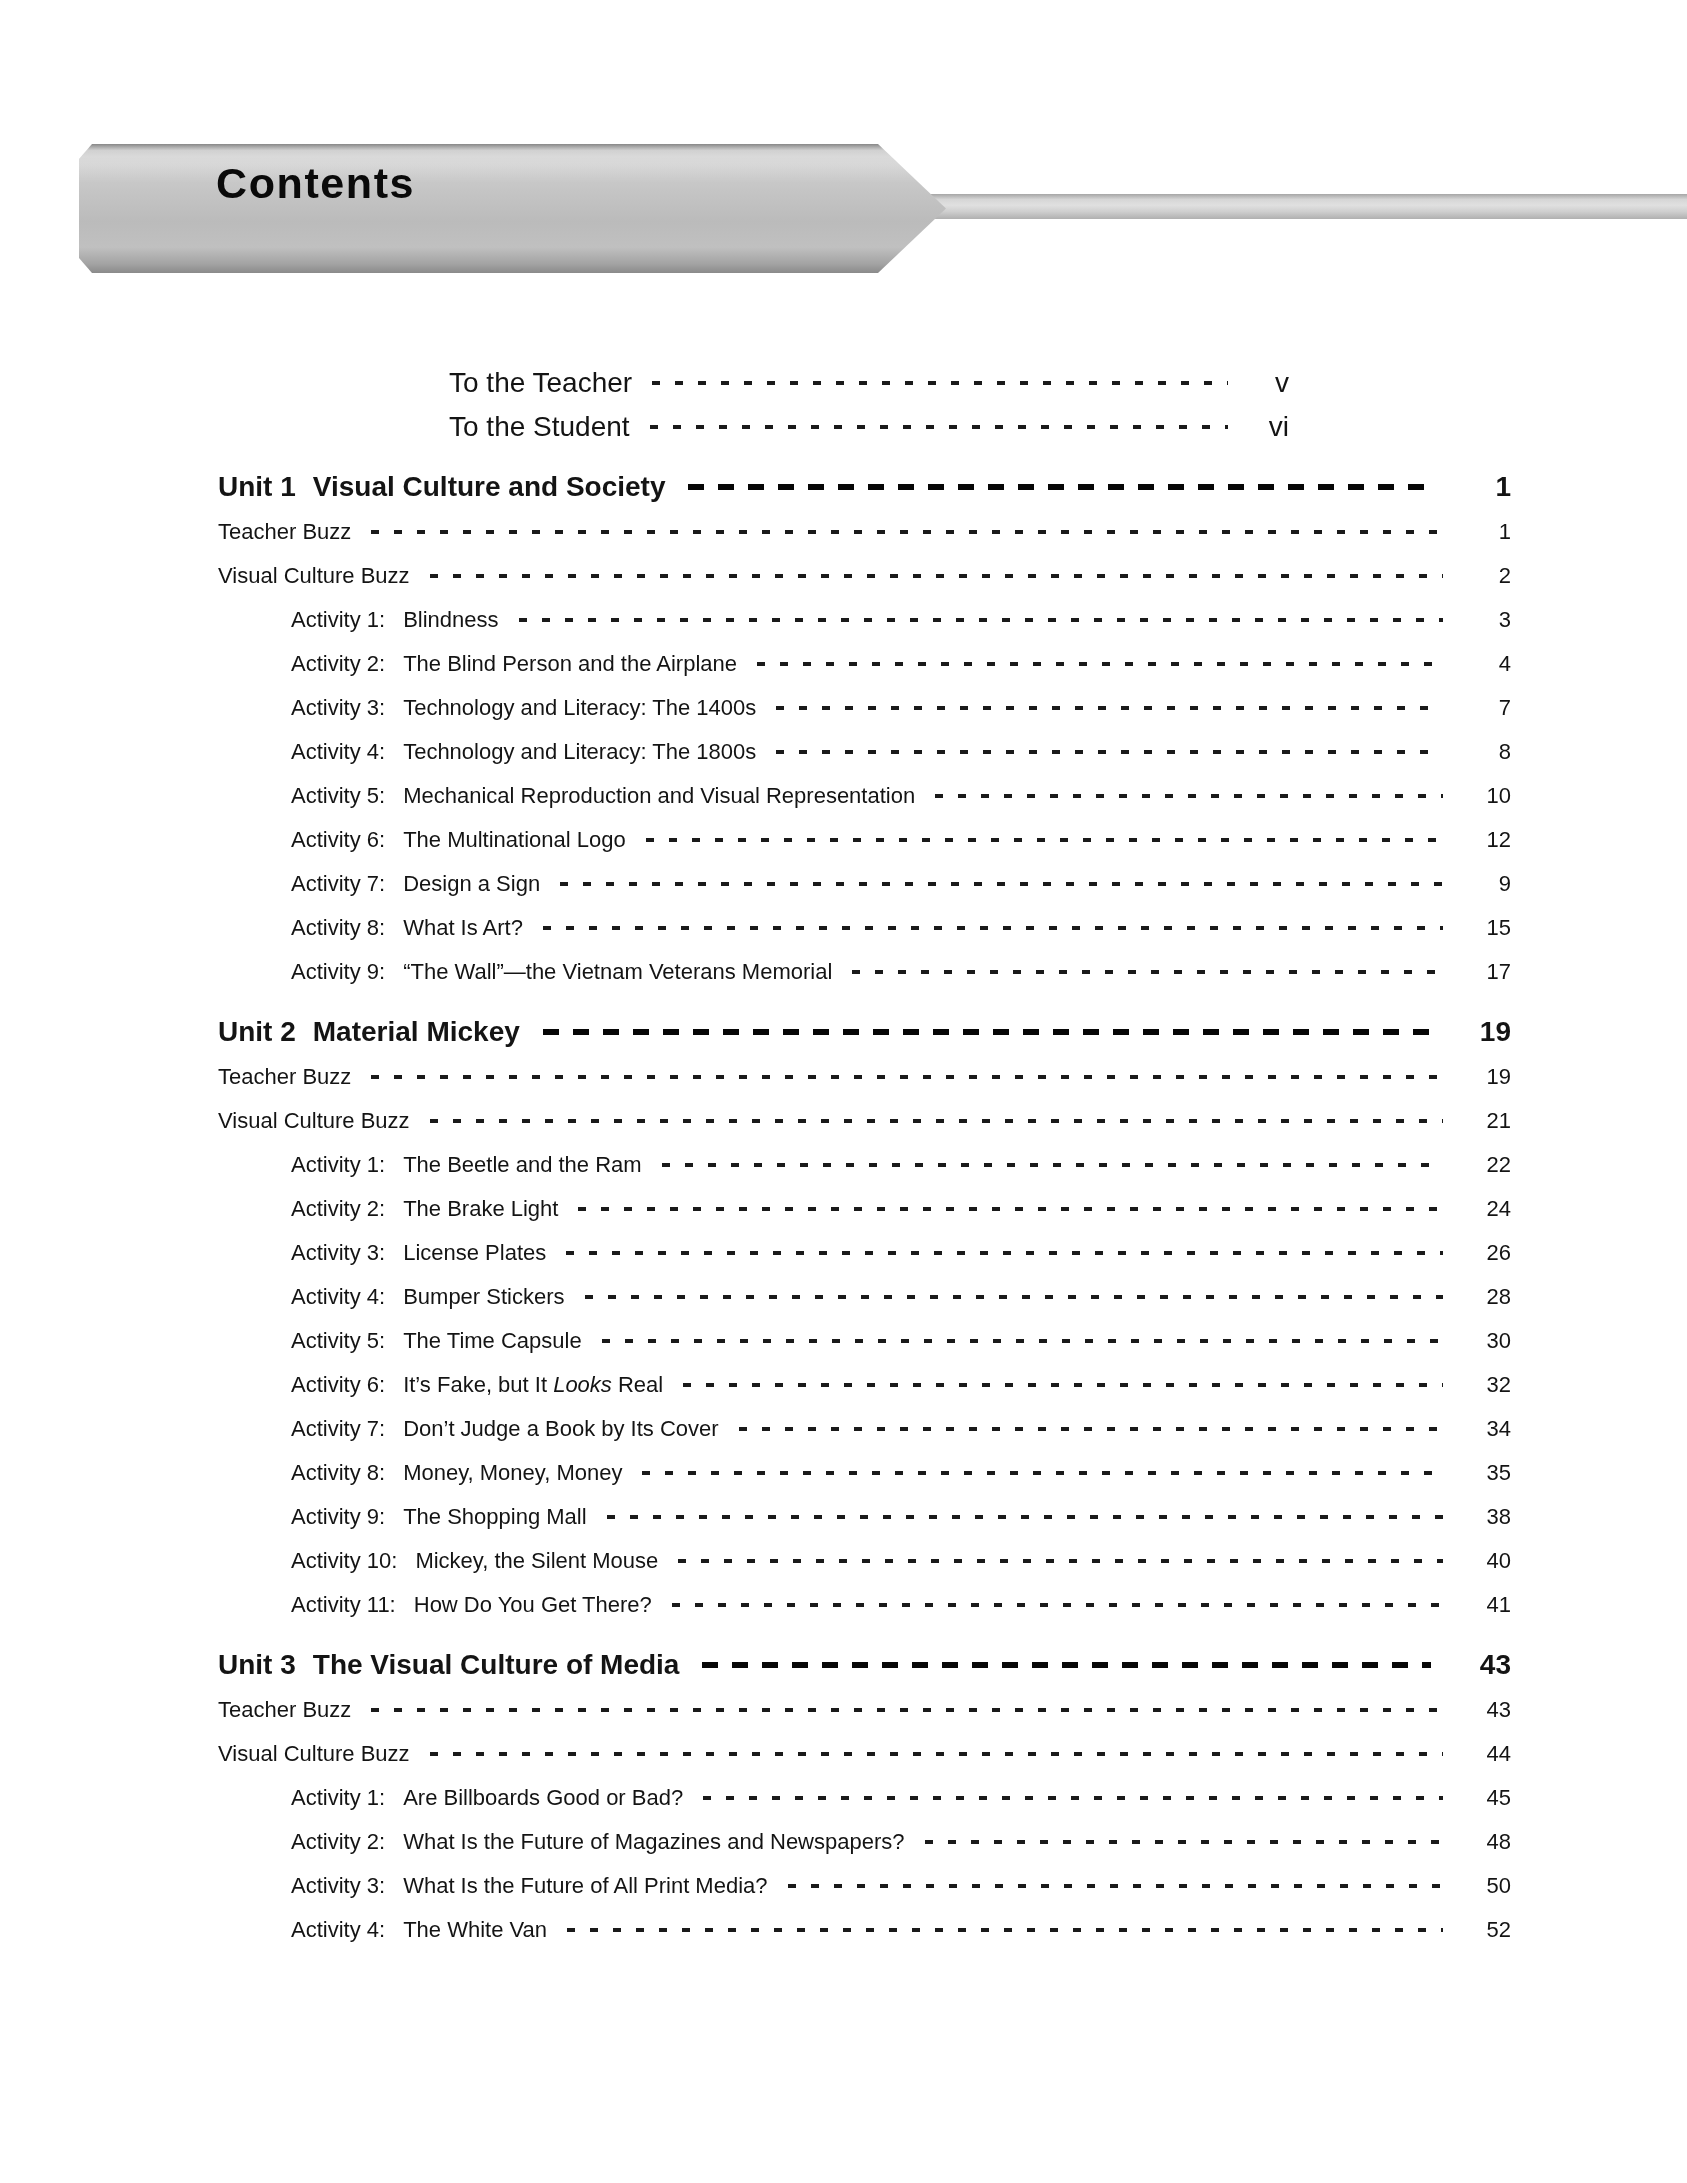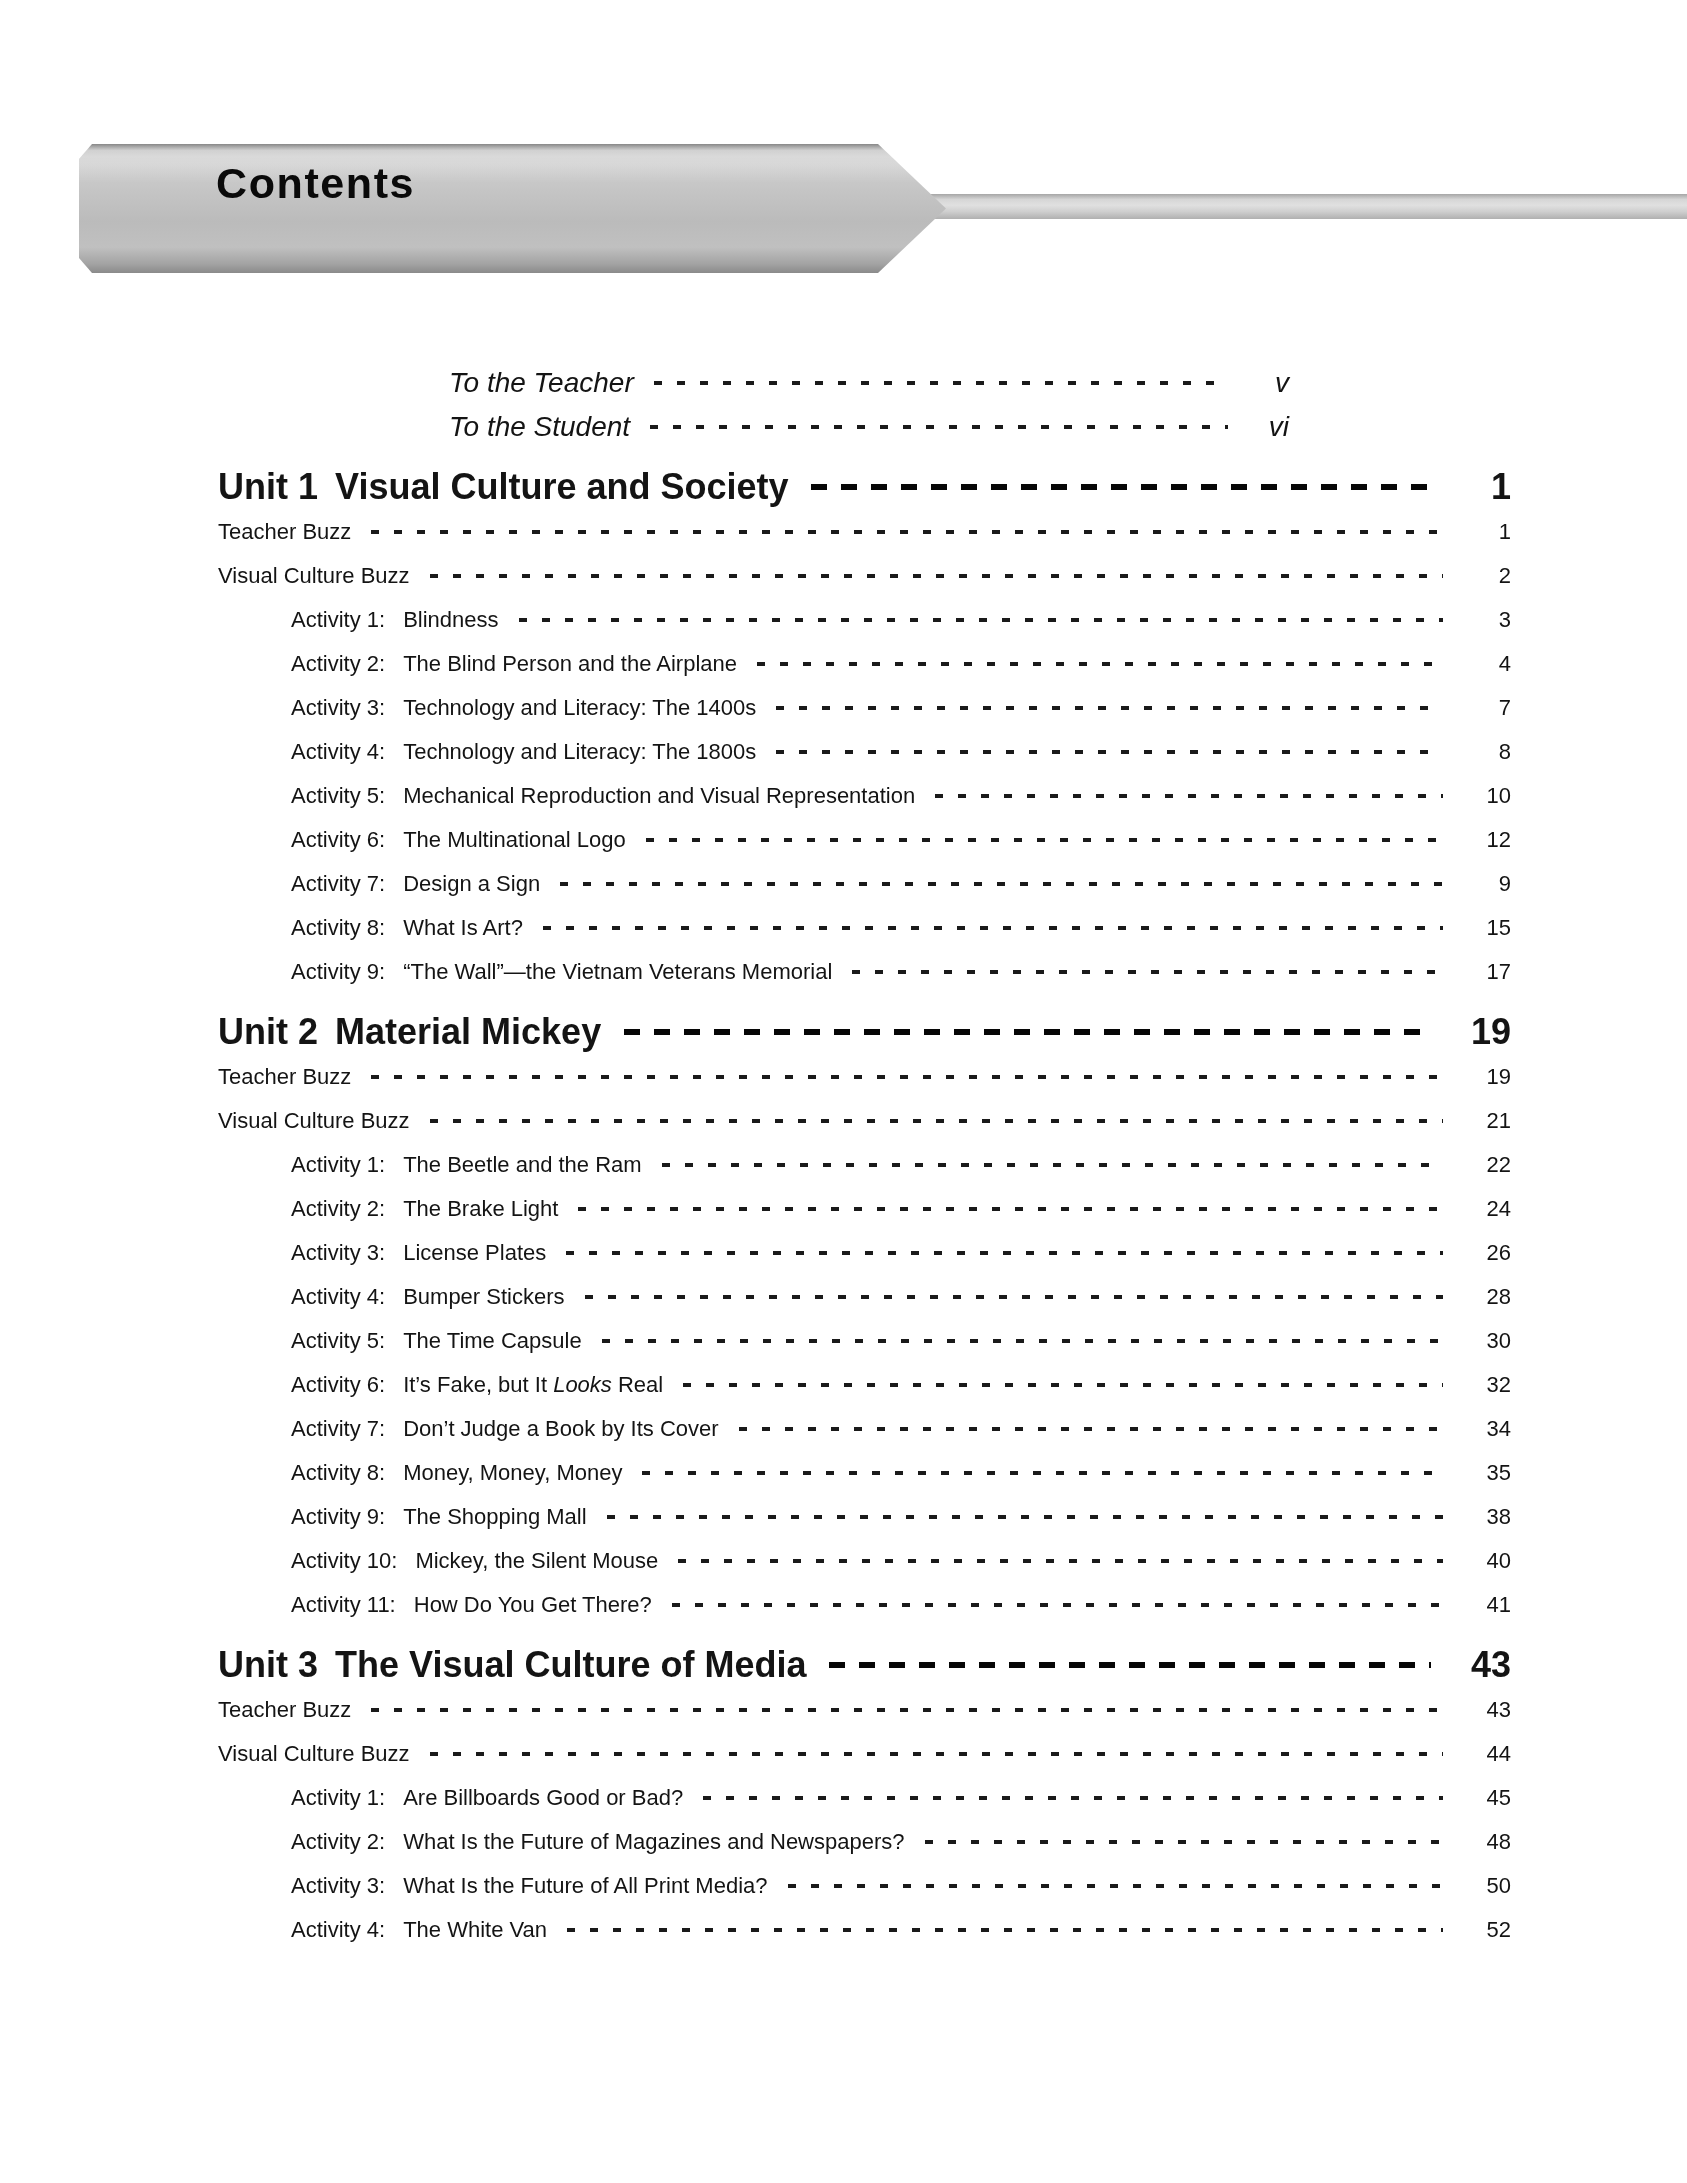--- a/index.html
+++ b/index.html
@@ -29,24 +29,24 @@
   .toc{position:absolute;left:218px;top:361px;width:1293px;z-index:3;}
   .row{display:flex;align-items:center;height:44px;font-size:22px;white-space:nowrap;}
   .row .lbl,.row .ttl{flex:0 0 auto;}
   .ttl{margin-left:18px;}
   .leader{
     flex:1 1 auto;min-width:30px;height:3.3px;align-self:center;margin:0 15px 0 20px;
     background:repeating-linear-gradient(90deg,#1a1a1a 0 8.2px,transparent 8.2px 23px);
   }
   .pg{flex:0 0 auto;width:53px;text-align:right;}
   
-  .row.front{margin-left:231px;width:840px;font-style:italic;font-size:28px;}
+  .row.front{margin-left:231px;width:840px;font-size:28px;}
   .row.front .pg{width:46px;}
   
-  .row.unit{height:46px;margin-top:15px;font-weight:700;font-size:36px;}
+  .row.unit{height:46px;margin-top:15px;font-weight:700;font-size:28px;}
   .row.unit .ttl{margin-left:17px;}
   .row.unit .leader{
     height:6.6px;margin:0 16.5px 0 23px;
     background:repeating-linear-gradient(90deg,#060606 0 15.7px,transparent 15.7px 30px);
   }
   .row.unit .pg{width:64px;}
   
   .row.activity{margin-left:73px;}
   .ttl em{font-style:italic;margin-top:15px;}
 </style>

